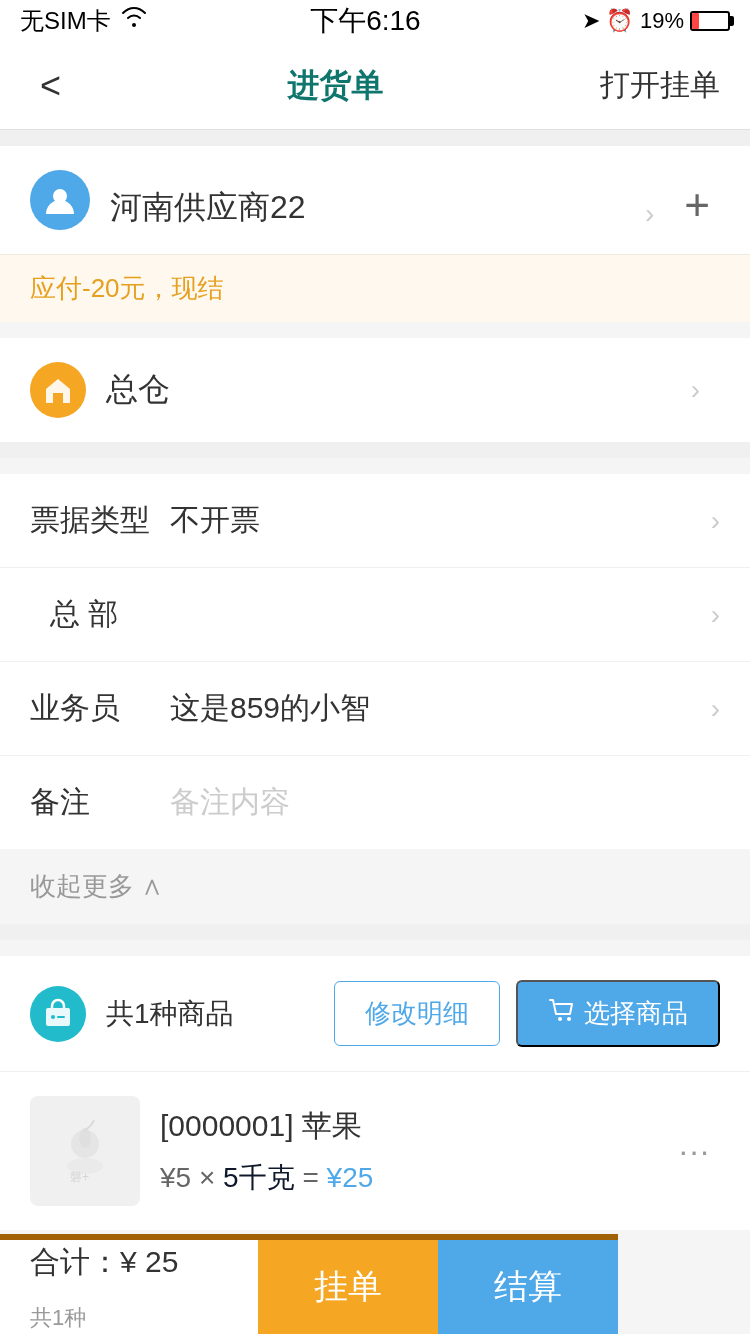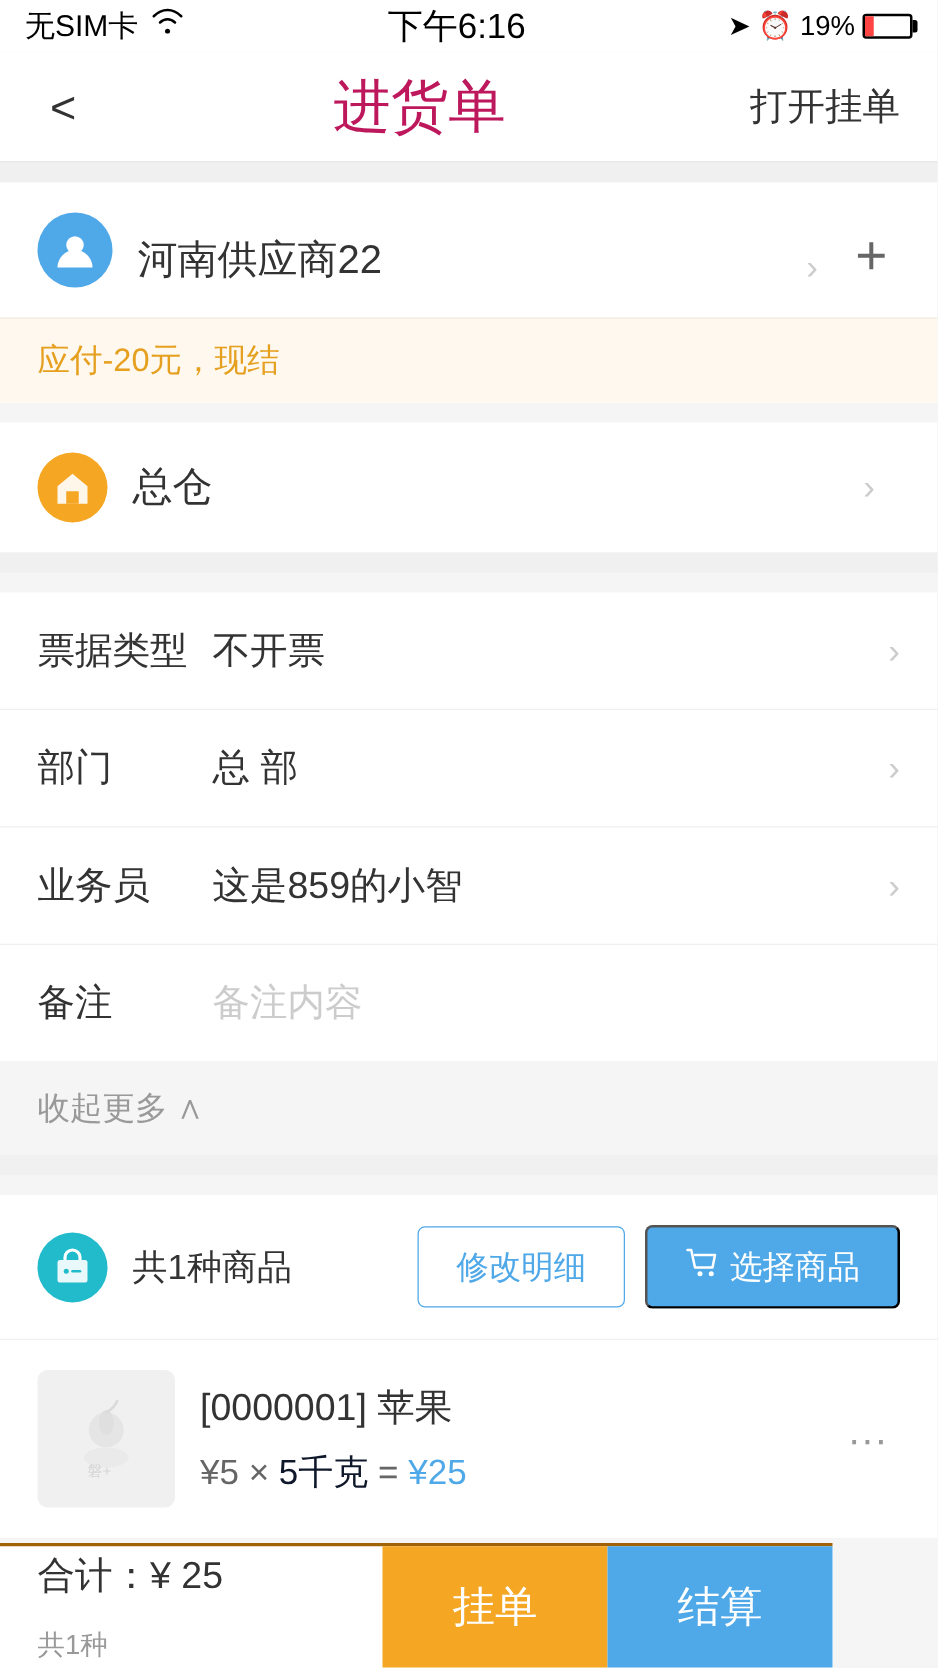--- a/index.html
+++ b/index.html
@@ -63,23 +63,23 @@
       padding: 0 30px;
       border-bottom: 1px solid #e0e0e0;
     }
     .nav-back {
       font-size: 36px;
       color: #333;
       cursor: pointer;
       padding: 10px;
     }
     .nav-title {
-      font-size: 46px;
-      font-weight: 400;
-      color: #be185d;
+      font-size: 32px;
+      font-weight: 700;
+      color: #0f766e;
     }
     .nav-action {
       font-size: 30px;
       color: #333;
       cursor: pointer;
     }
 
     
     .section-divider {
       height: 16px;
@@ -279,26 +279,26 @@
       color: #999;
       padding: 10px;
       cursor: pointer;
     }
 
     
     .bottom-bar {
       position: fixed;
       bottom: 0;
       left: 0;
-      width: 666px;
+      width: 618px;
       height: 100px;
       display: flex;
       align-items: stretch;
       background: #fff;
-      border-top: 3px solid #a16207;
+      border-top: 6px solid #a16207;
     }
     .bottom-total {
       flex: 1;
       display: flex;
       flex-direction: column;
       justify-content: center;
       padding: 0 30px;
     }
     .bottom-total-main {
       font-size: 30px;
@@ -392,21 +392,20 @@
 
 <div class="section-divider"></div>
 
 <div class="form-section">
   <div class="form-row">
     <span class="form-label">票据类型</span>
     <span class="form-value">不开票</span>
     <span class="chevron-right">›</span>
   </div>
   <div class="form-row">
-    <span class="form-label">部门</span>
     <span class="form-value">总 部</span>
     <span class="chevron-right">›</span>
   </div>
   <div class="form-row">
     <span class="form-label">业务员</span>
     <span class="form-value">这是859的小智</span>
     <span class="chevron-right">›</span>
   </div>
   <div class="form-row">
     <span class="form-label">备注</span>

